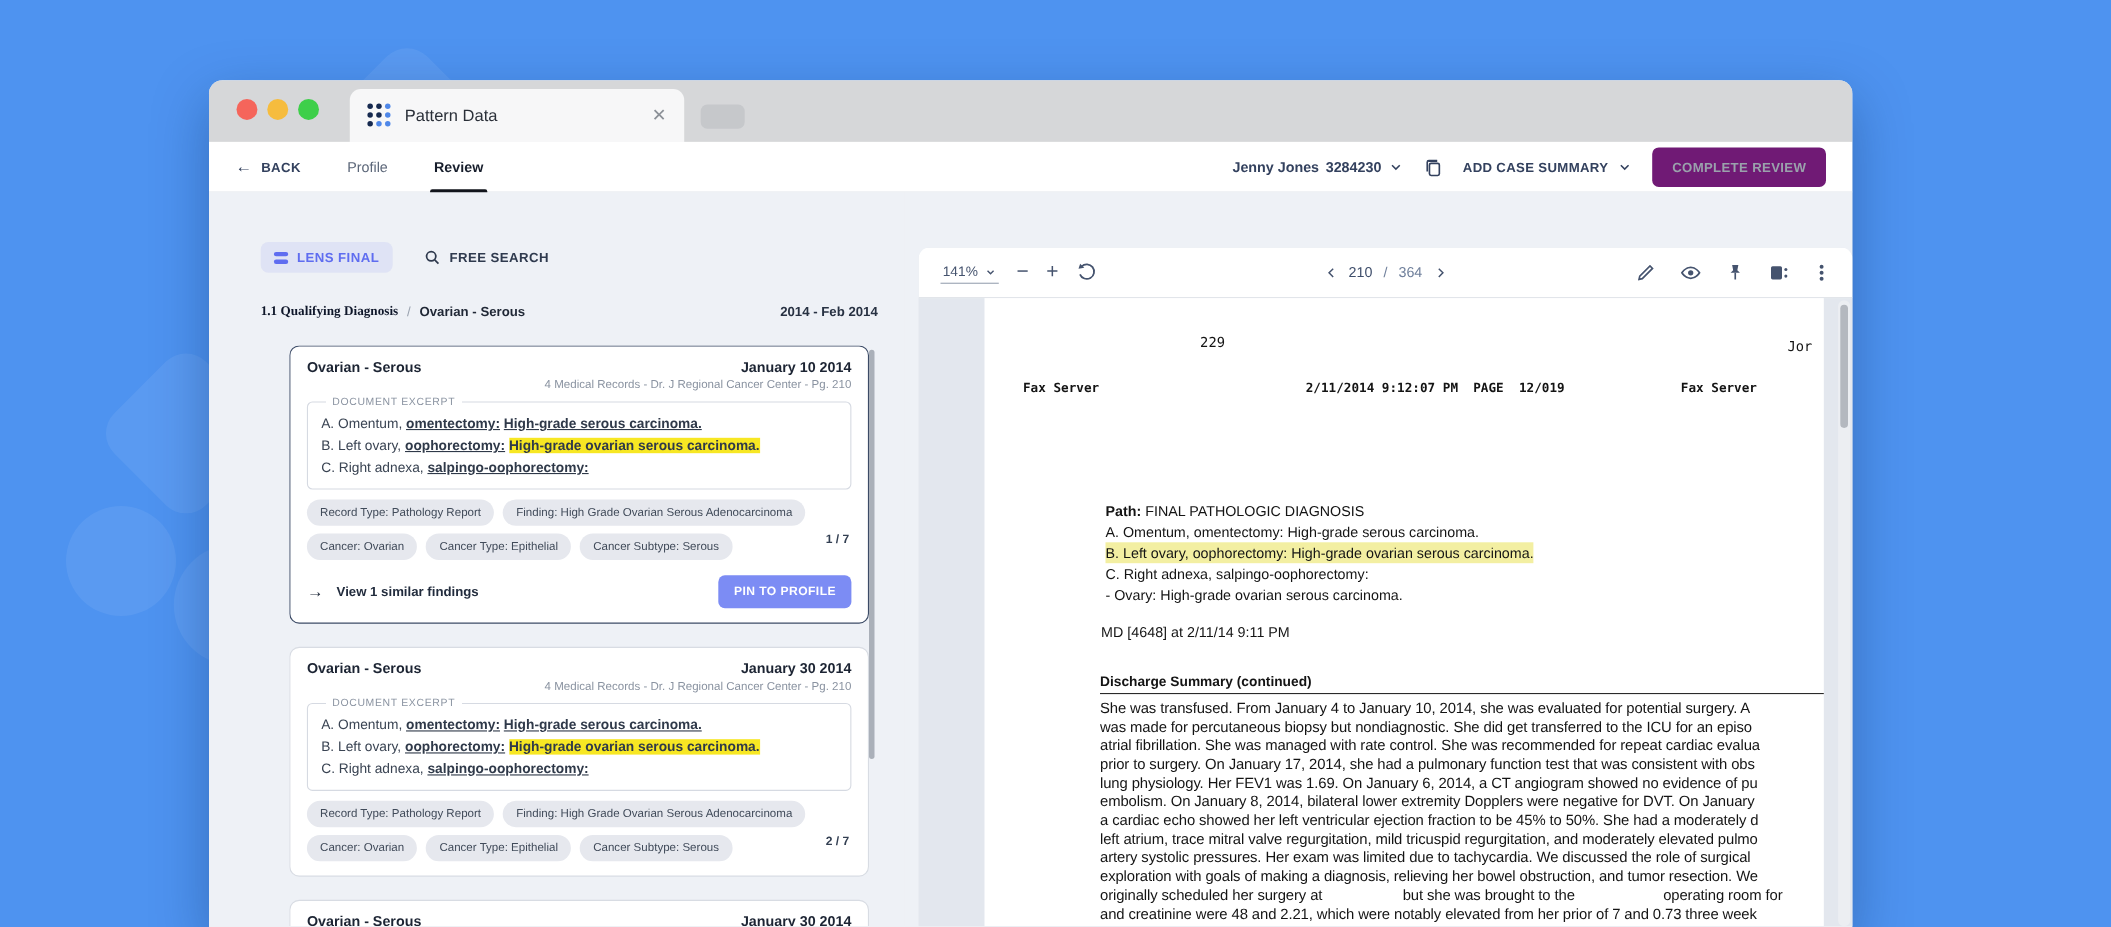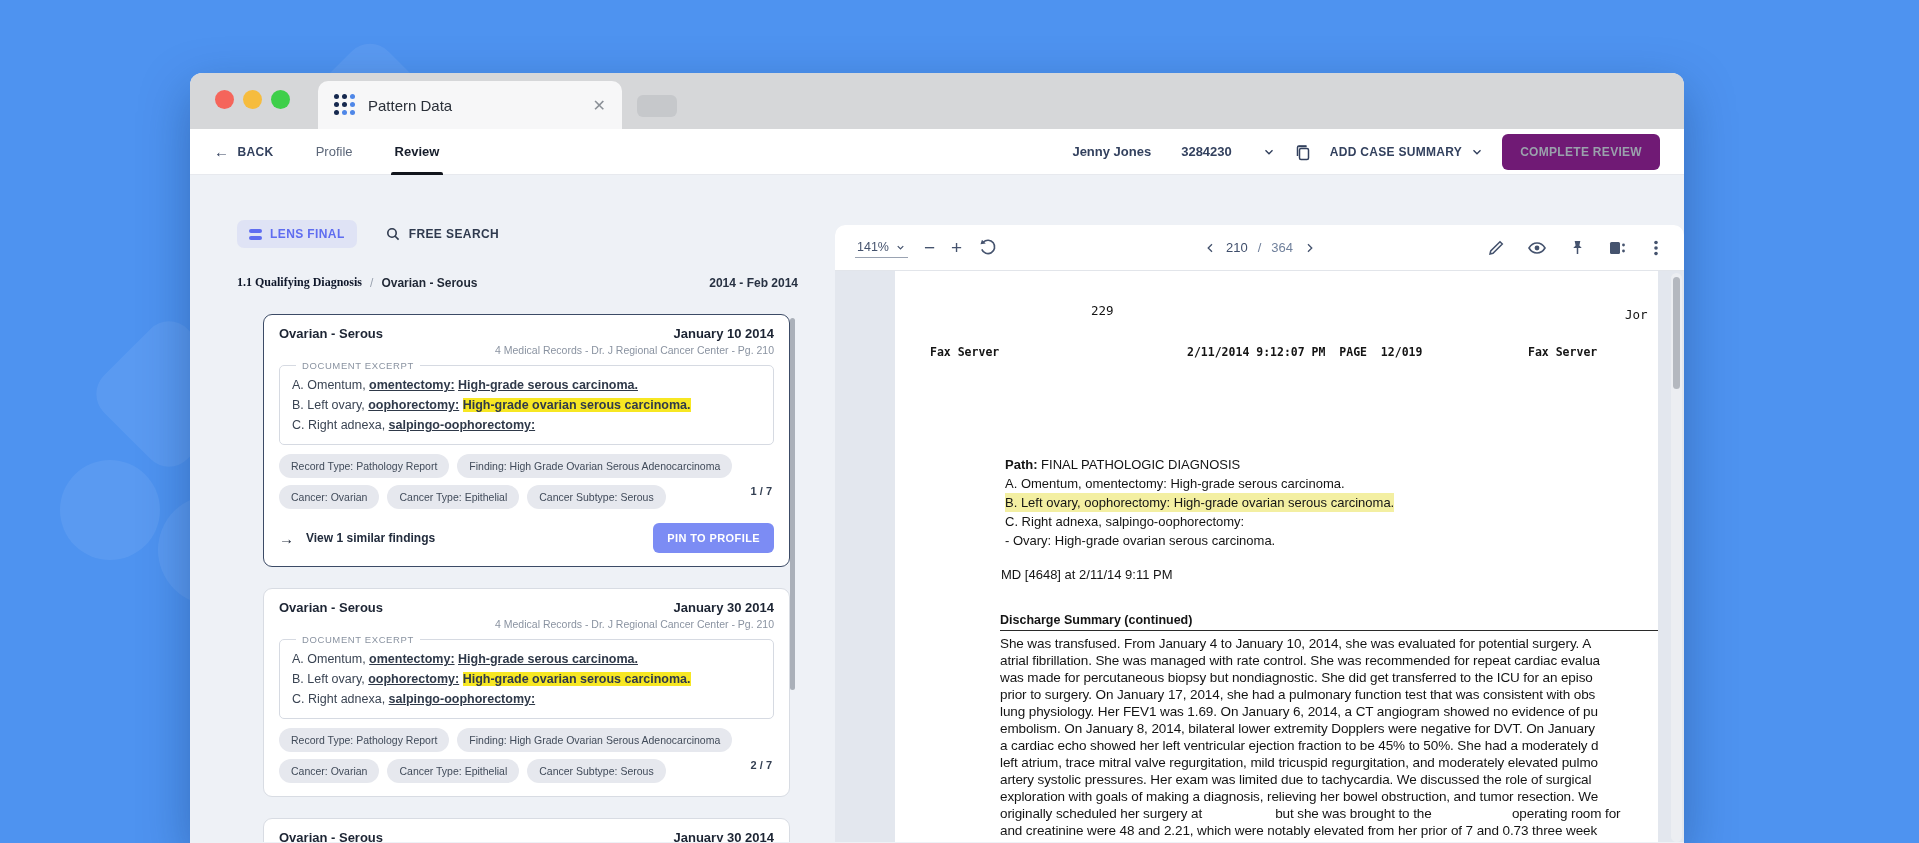--- a/index.html
+++ b/index.html
@@ -29,21 +29,21 @@
   .tab-stub { position:absolute; left:447px; top:22px; width:40px; height:22px; background:#c6c8cb; border-radius:6px; }
 
   
   .navbar { height:46px; background:#fff; border-bottom:1px solid #e7e9ee; display:flex; align-items:center; padding:0 24px; position:relative; }
   .back-btn { display:flex; align-items:center; gap:8px; font-size:12px; font-weight:bold; letter-spacing:.4px; color:#33415e; cursor:pointer; }
   .back-arrow { font-size:15px; }
   .nav-tab { font-size:13px; color:#5c6779; margin-left:42px; cursor:pointer; height:46px; display:flex; align-items:center; position:relative; }
   .nav-tab.active { color:#161d2b; font-weight:bold; }
   .nav-tab.active::after { content:""; position:absolute; left:-4px; right:-4px; bottom:0; height:3px; background:#12151c; border-radius:2px 2px 0 0; }
   .nav-right { margin-left:auto; display:flex; align-items:center; gap:18px; }
-  .patient { display:flex; align-items:center; gap:30px; font-size:13px; font-weight:bold; color:#33415e; cursor:pointer; }
+  .patient { display:flex; align-items:center; gap:6px; font-size:13px; font-weight:bold; color:#33415e; cursor:pointer; }
   .copy-icon { display:flex; cursor:pointer; }
   .add-case { display:flex; align-items:center; gap:8px; font-size:12px; font-weight:bold; letter-spacing:.3px; color:#33415e; cursor:pointer; }
   .complete-btn { background:#701a75; color:#9aa1ac; border:none; font-family:inherit; font-size:12px; font-weight:bold;
     letter-spacing:.3px; padding:11px 18px; border-radius:6px; cursor:default; }
 
   
   .content { display:flex; height:667px; }
   .left-panel { width:632px; background:#eef1f6; position:relative; overflow:hidden; }
   .right-panel { width:862px; background:#eef1f6; position:relative; }
 
@@ -367,22 +367,22 @@
                     <div class="path-line hl">B. Left ovary, oophorectomy: High-grade ovarian serous carcinoma.</div>
                     <div class="path-line">C. Right adnexa, salpingo-oophorectomy:</div>
                     <div class="path-line">- Ovary: High-grade ovarian serous carcinoma.</div>
                   </div>
               </div>
               <div class="doc-sign">MD [4648] at 2/11/14  9:11 PM</div>
               <div class="discharge">
                 <div class="discharge-head"><span>Discharge Summary (continued)</span></div>
                 <div class="discharge-lines" id="discharge-lines">
                     <div>She was transfused. From January 4 to January 10, 2014, she was evaluated for potential surgery. A</div>
+                    <div>was made for percutaneous biopsy but nondiagnostic. She did get transferred to the ICU for an episo</div>
                     <div>atrial fibrillation. She was managed with rate control. She was recommended for repeat cardiac evalua</div>
-                    <div>was made for percutaneous biopsy but nondiagnostic. She did get transferred to the ICU for an episo</div>
                     <div>prior to surgery. On January 17, 2014, she had a pulmonary function test that was consistent with obs</div>
                     <div>lung physiology. Her FEV1 was 1.69. On January 6, 2014, a CT angiogram showed no evidence of pu</div>
                     <div>embolism. On January 8, 2014, bilateral lower extremity Dopplers were negative for DVT. On January</div>
                     <div>a cardiac echo showed her left ventricular ejection fraction to be 45% to 50%. She had a moderately d</div>
                     <div>left atrium, trace mitral valve regurgitation, mild tricuspid regurgitation, and moderately elevated pulmo</div>
                     <div>artery systolic pressures. Her exam was limited due to tachycardia. We discussed the role of surgical</div>
                     <div>exploration with goals of making a diagnosis, relieving her bowel obstruction, and tumor resection. We</div>
                     <div>originally scheduled her surgery at                    but she was brought to the                      operating room for</div>
                     <div>and creatinine were 48 and 2.21, which were notably elevated from her prior of 7 and 0.73 three week</div>
                   </div>

